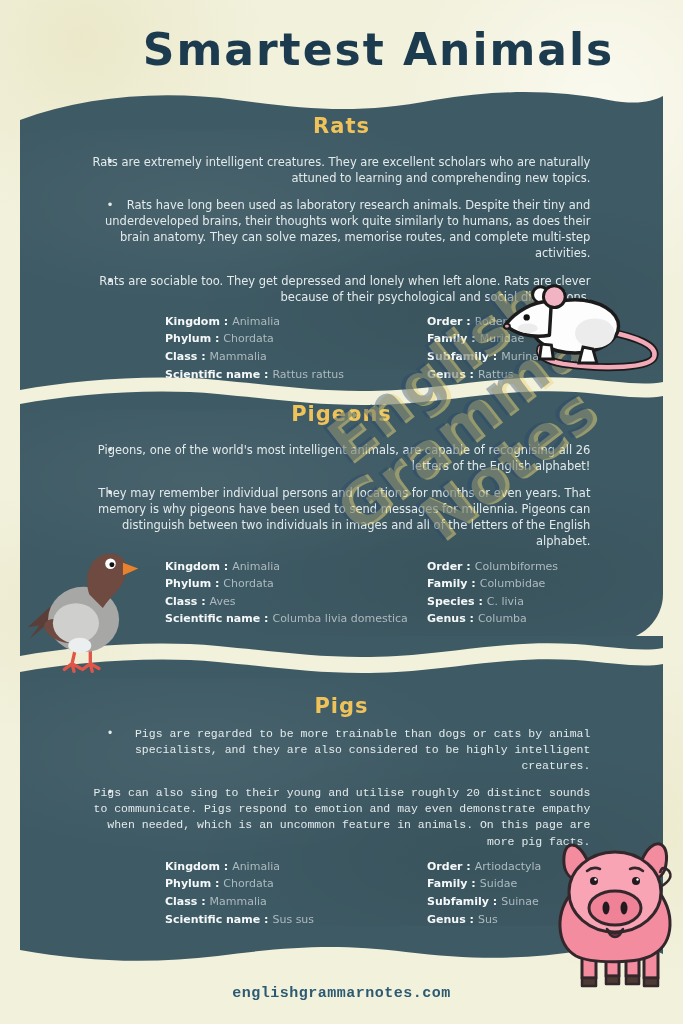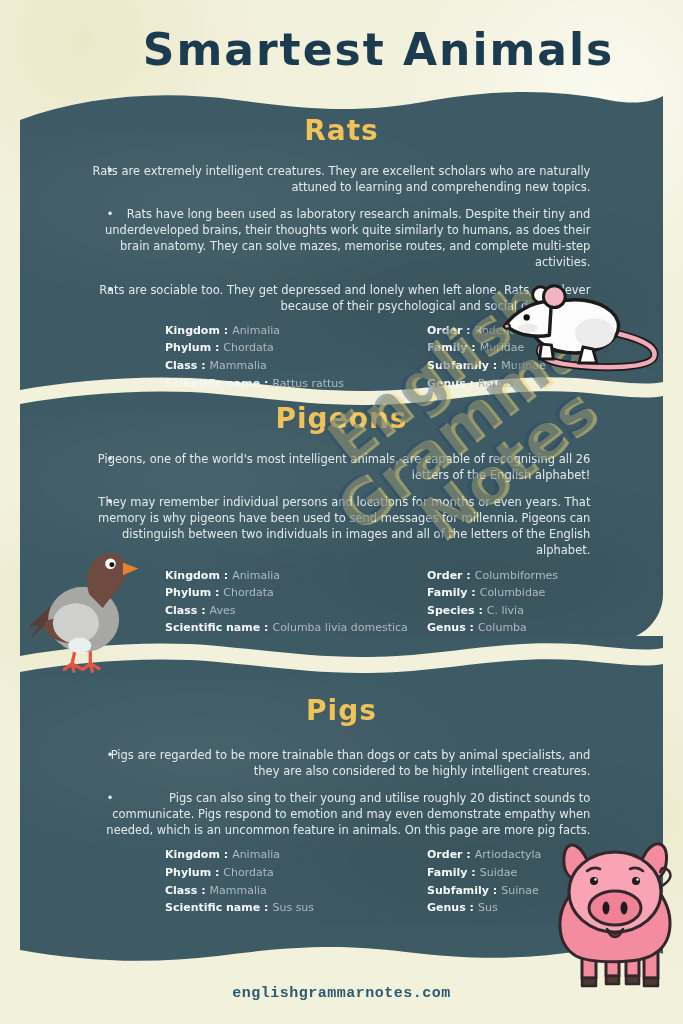--- a/index.html
+++ b/index.html
@@ -21,21 +21,21 @@
   .panel-fill{
     position:absolute;left:0;right:0;background:#3e5a64;
     background-image:
       radial-gradient(ellipse at 28% 30%, rgba(255,255,255,.05), transparent 42%),
       radial-gradient(ellipse at 72% 72%, rgba(0,0,0,.07), transparent 46%);
   }
   .wave{position:absolute;left:0;width:100%;display:block;}
   .wave path{fill:#3e5a64;}
   .panel-content{position:absolute;left:0;right:0;top:0;bottom:0;}
   .section-heading{
-    margin:0;text-align:center;font-size:28px;font-weight:700;
+    margin:0;text-align:center;font-size:21px;font-weight:700;
     letter-spacing:1px;color:#efc35a;
   }
   .bullets{
     list-style:none;margin:16px auto 0;padding:0;width:88%;
     color:#e3eaec;font-size:11.5px;line-height:1.4;
   }
   .bullets li{position:relative;text-align:right;margin-bottom:11px;padding:0 34px;}
   .bullets li::before{
     content:"\2022";position:absolute;left:48px;top:0;color:#e3eaec;font-size:12px;
   }
@@ -130,21 +130,21 @@
 <section class="panel" style="top:652px;height:314px;">
   <svg class="wave" style="top:0;height:30px;" viewBox="0 0 683 30" preserveAspectRatio="none">
     <path d="M0,20 C60,10 140,4 210,10 C280,16 330,24 400,20 C470,16 520,4 590,8 C630,11 660,16 683,12 L683,30 L0,30 Z"></path>
   </svg>
   <div class="panel-fill" style="top:26px;bottom:36px;border-bottom-right-radius:40px;"></div>
   <svg class="wave" style="bottom:0;height:40px;" viewBox="0 0 683 40" preserveAspectRatio="none">
     <path d="M0,24 C70,36 140,38 210,30 C290,20 340,18 410,26 C480,34 540,34 600,24 C640,17 665,20 683,28 L683,0 L0,0 Z"></path>
   </svg>
   <div class="panel-content" style="padding-top:42px;">
     <h2 class="section-heading">Pigs</h2>
-    <ul class="bullets" style="margin-top:20px;">
+    <ul class="bullets" style="margin-top:8px;font-family:Liberation Mono, monospace;">
       <li>Pigs are regarded to be more trainable than dogs or cats by animal specialists, and they are also considered to be highly intelligent creatures.</li>
       <li>Pigs can also sing to their young and utilise roughly 20 distinct sounds to communicate. Pigs respond to emotion and may even demonstrate empathy when needed, which is an uncommon feature in animals. On this page are more pig facts.</li>
     </ul>
     <div class="tax">
       <div class="tax-col">
         <div class="tax-row"><span class="tax-label">Kingdom :</span><span class="tax-value">Animalia</span></div>
         <div class="tax-row"><span class="tax-label">Phylum :</span><span class="tax-value">Chordata</span></div>
         <div class="tax-row"><span class="tax-label">Class :</span><span class="tax-value">Mammalia</span></div>
         <div class="tax-row"><span class="tax-label">Scientific name :</span><span class="tax-value">Sus sus</span></div>
       </div>

